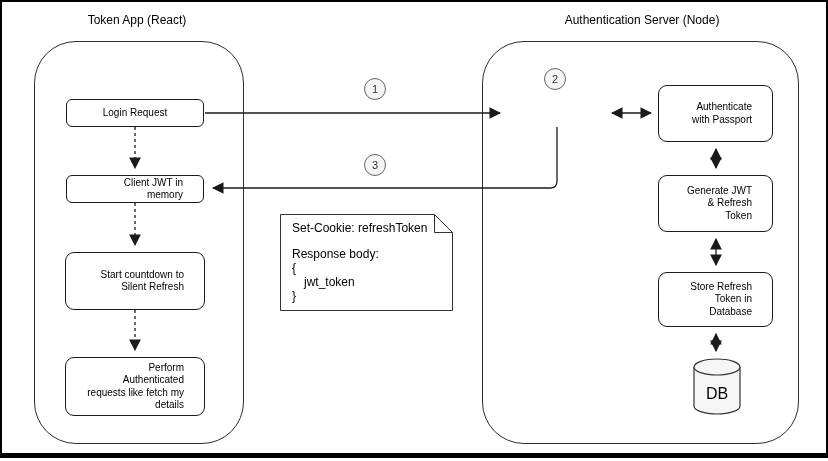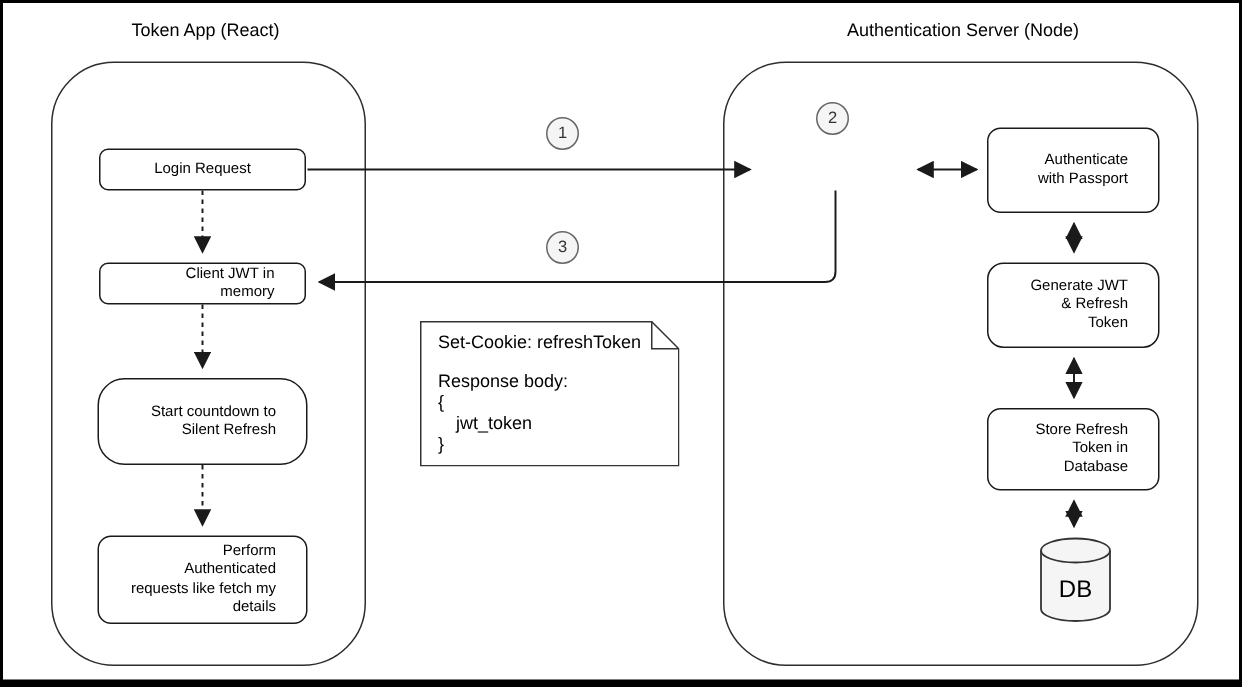--- a/index.html
+++ b/index.html
@@ -85,25 +85,25 @@
     <path d="M135 203 V245" stroke="#1a1a1a" stroke-width="1.3" fill="none" stroke-dasharray="3,3" marker-end="url(#arw)"></path>
     <path d="M135 310 V350" stroke="#1a1a1a" stroke-width="1.3" fill="none" stroke-dasharray="3,3" marker-end="url(#arw)"></path>
 
     <path d="M716 149 V168" stroke="#1a1a1a" stroke-width="1.3" fill="none" marker-start="url(#arw)" marker-end="url(#arw)"></path>
     <path d="M716 239 V265" stroke="#1a1a1a" stroke-width="1.3" fill="none" marker-start="url(#arw)" marker-end="url(#arw)"></path>
     <path d="M716 334 V351" stroke="#1a1a1a" stroke-width="1.3" fill="none" marker-start="url(#arw)" marker-end="url(#arw)"></path>
   </svg>
 
   <div class="node" style="left:66px;top:99px;width:138px;height:28px;">Login Request</div>
   <div class="node" style="left:66px;top:175px;width:138px;height:28px;">Client JWT in memory</div>
-  <div class="node big" style="left:65px;top:252px;width:140px;height:58px;border-radius:18px;">Start countdown to Silent Refresh</div>
+  <div class="node big" style="left:65px;top:252px;width:140px;height:58px;">Start countdown to Silent Refresh</div>
   <div class="node big" style="left:65px;top:357px;width:140px;height:59px;">Perform Authenticated requests like fetch my details</div>
 
   <div class="node big" style="left:658px;top:85px;width:115px;height:57px;">Authenticate with Passport</div>
-  <div class="node big" style="left:658px;top:175px;width:115px;height:57px;border-radius:11px;">Generate JWT &amp; Refresh Token</div>
+  <div class="node big" style="left:658px;top:175px;width:115px;height:57px;">Generate JWT &amp; Refresh Token</div>
   <div class="node big" style="left:658px;top:272px;width:115px;height:55px;">Store Refresh Token in Database</div>
 
   <div class="db-wrap">
     <svg width="48" height="58" viewBox="0 0 48 58">
       <path d="M1,9 V48 A23,8 0 0 0 47,48 V9" fill="#f5f5f5" stroke="#333" stroke-width="1.2"></path>
       <ellipse cx="24" cy="9" rx="23" ry="8" fill="#f5f5f5" stroke="#333" stroke-width="1.2"></ellipse>
     </svg>
     <div class="db-label">DB</div>
   </div>
 

